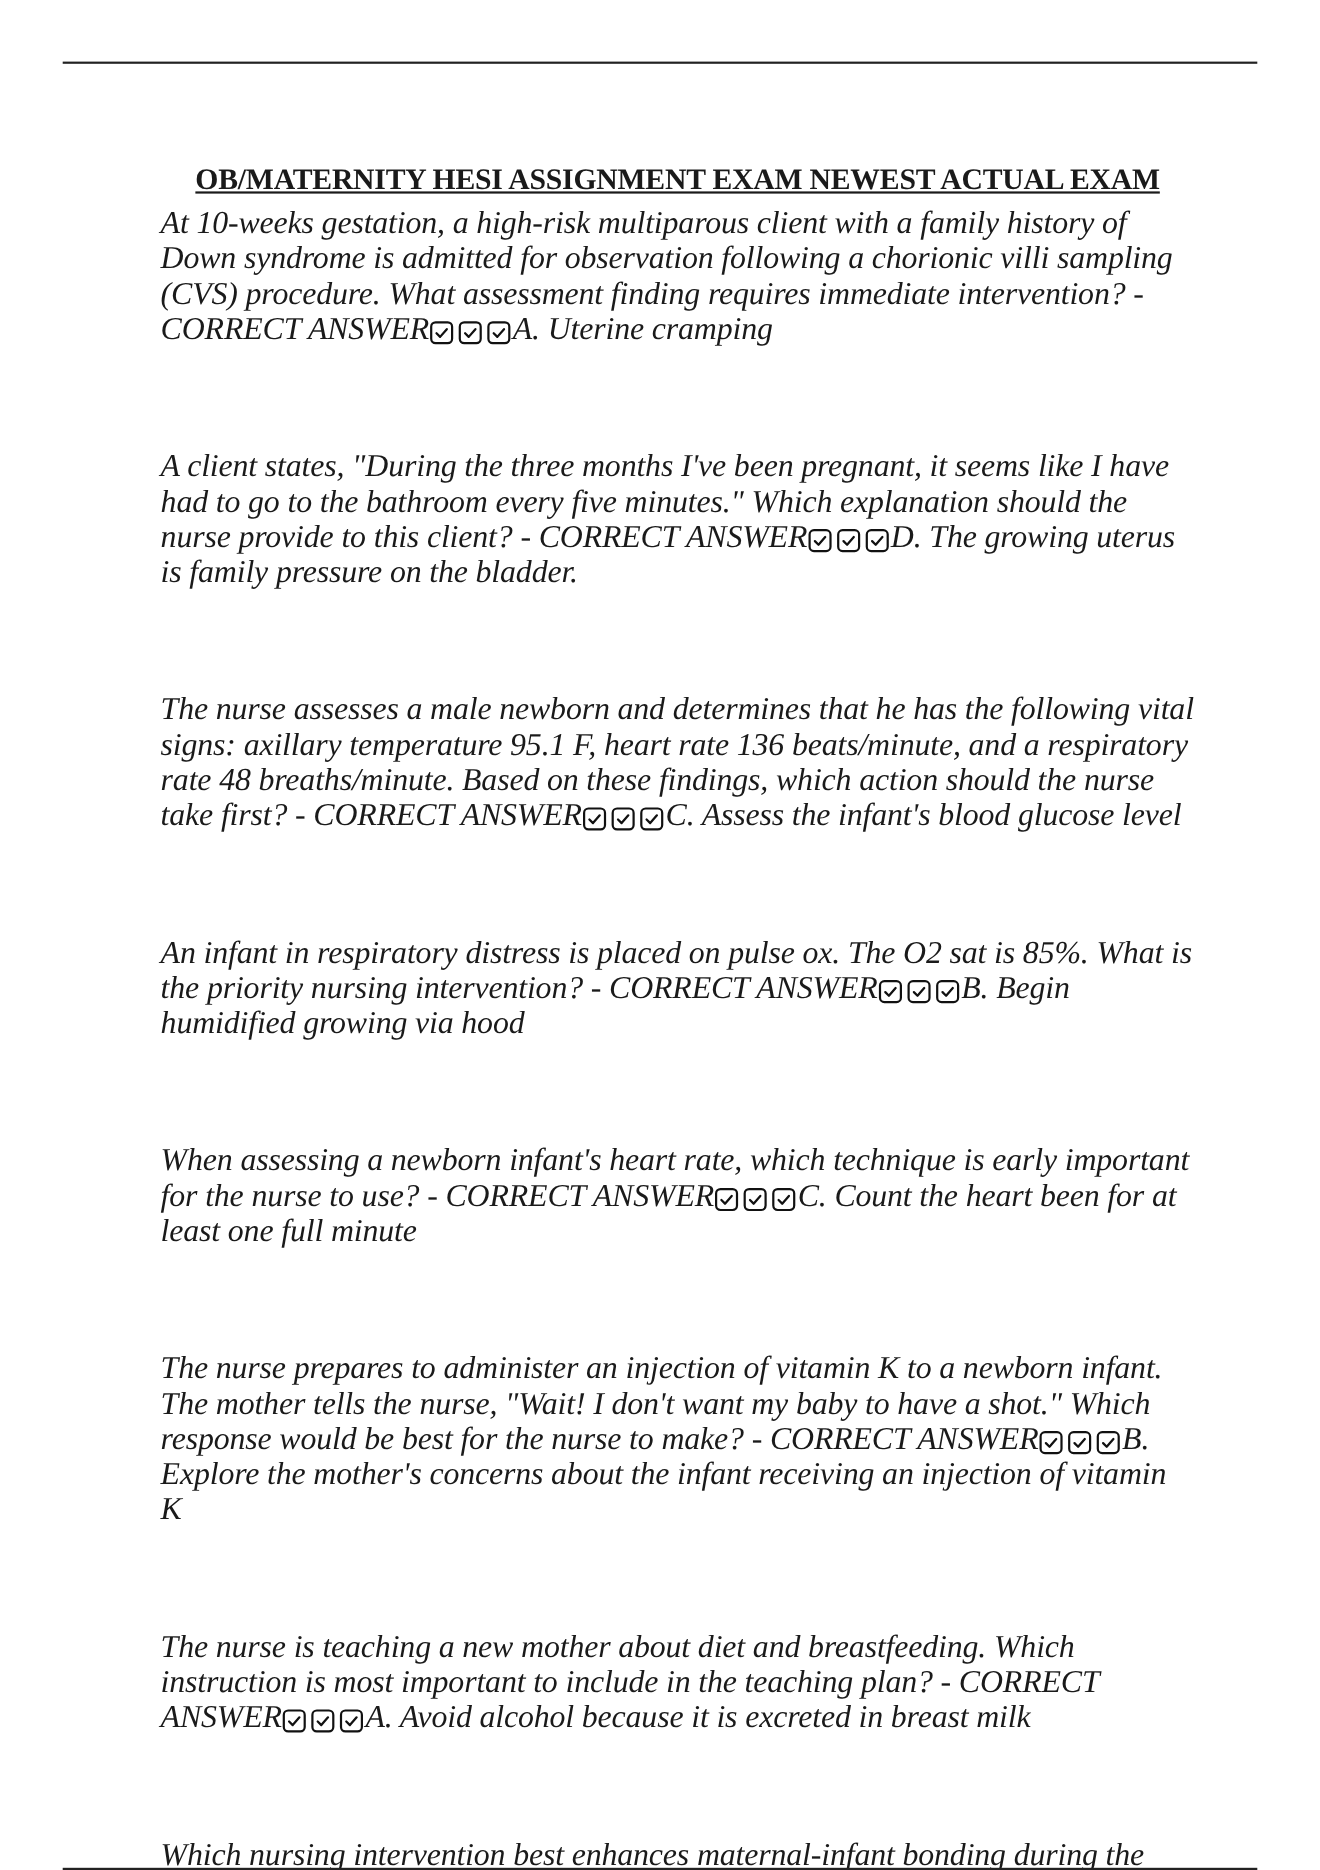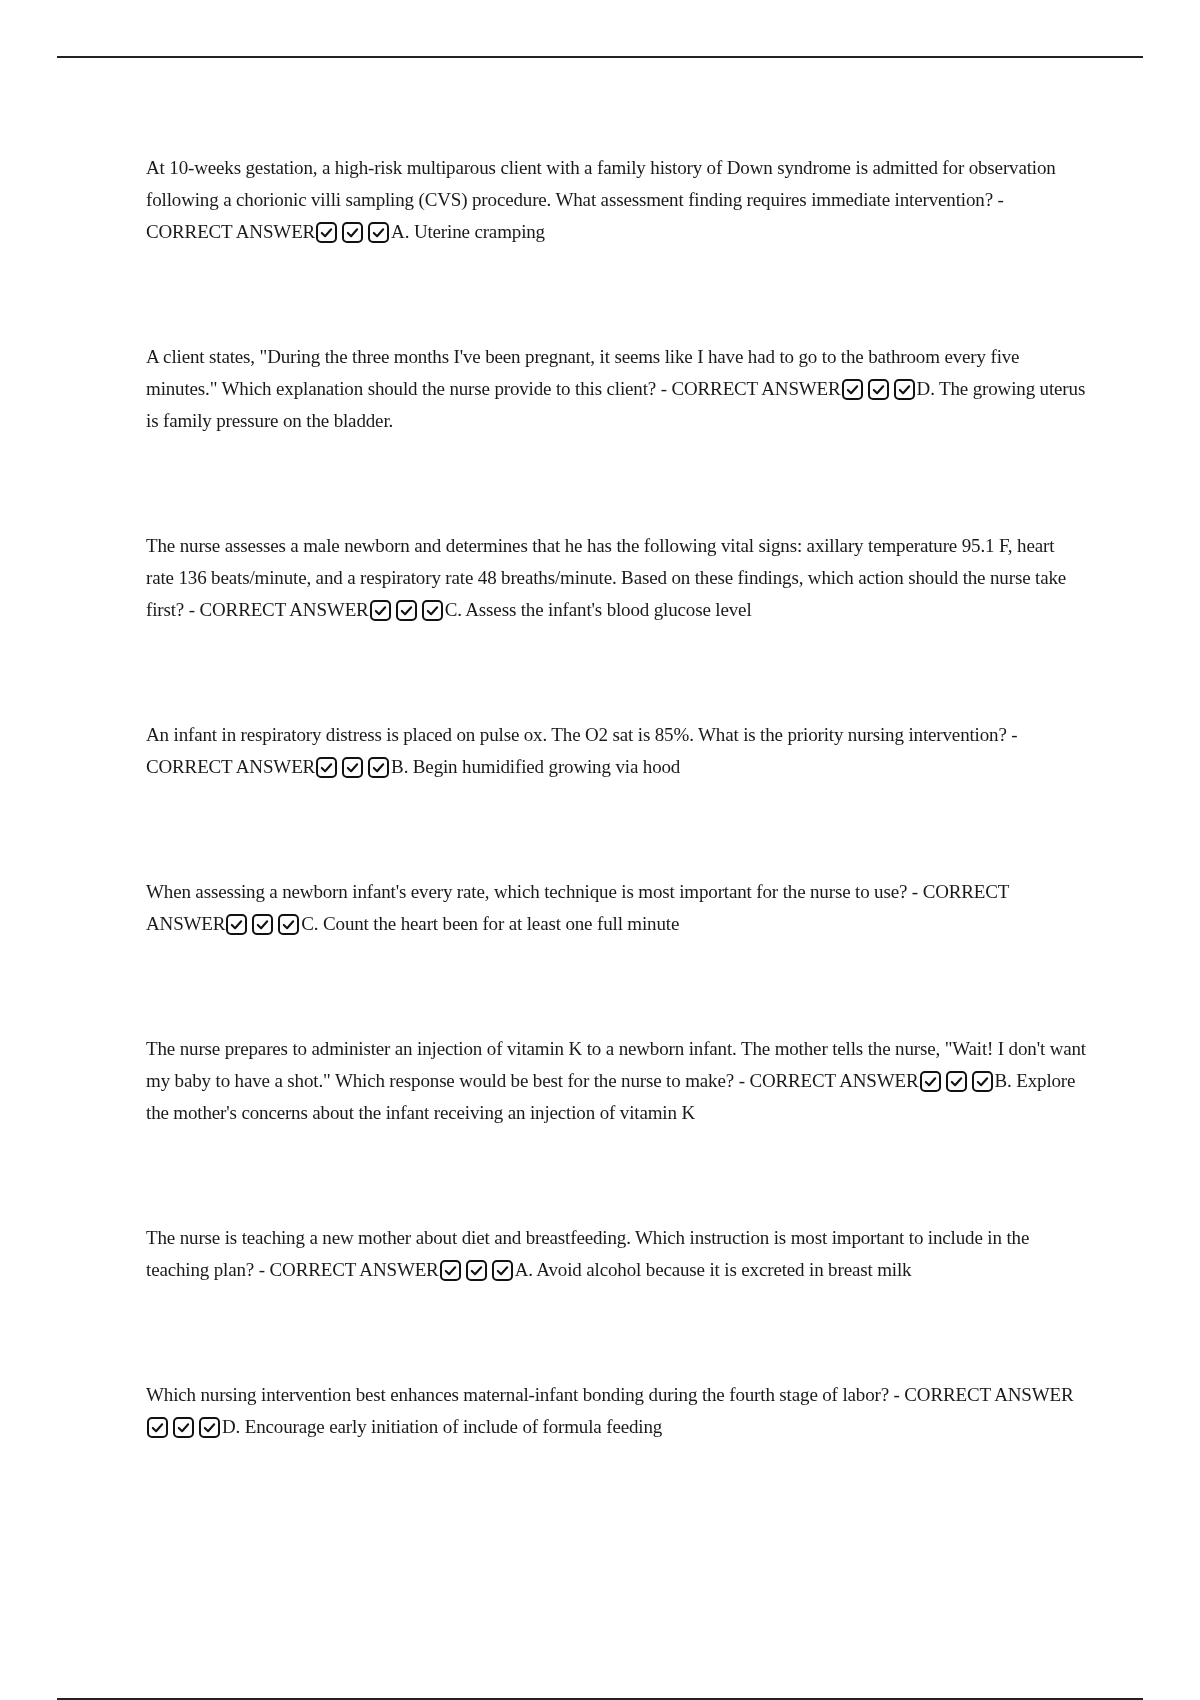--- a/index.html
+++ b/index.html
@@ -14,37 +14,38 @@
     .rule.bottom { top: 1698px; }
     .page {
       position: absolute; left: 146px; top: 146px; width: 940px;
     }
     .title {
       font-weight: bold; text-decoration: underline; text-align: center;
       font-size: 27px; line-height: 35px; margin: 0 0 6px 0; letter-spacing: -0.2px;
     }
     .title span { display: block; }
     .qa {
-      font-size: 19px; line-height: 32px; margin: 4px 0 93px 0; letter-spacing: -0.15px;
+      font-size: 29px; line-height: 32px; margin: 4px 0 93px 0; letter-spacing: -0.15px; font-style: italic;
     }
     .qa:first-of-type { margin-top: 0; }
     .checks { display: inline-flex; gap: 5px; vertical-align: -5px; margin: 0 2px 0 1px; }
     .check {
       display: inline-block; width: 21px; height: 21px; border: 2.4px solid #111;
       border-radius: 5px; box-sizing: border-box; position: relative;
     }
     .check svg { position: absolute; left: 1px; top: 1px; width: 15px; height: 15px; }
   </style>
 </head>
 <body>
 
 <div class="rule top"></div>
 
 <div class="page">
   <h1 class="title">
+    <span>OB/MATERNITY HESI ASSIGNMENT EXAM NEWEST ACTUAL EXAM</span>
   </h1>
 
   <div id="qa-list">
       <p class="qa"><span>At 10-weeks gestation, a high-risk multiparous client with a family history of Down syndrome is admitted for observation following a chorionic villi sampling (CVS) procedure. What assessment finding requires immediate intervention?</span><span> - CORRECT ANSWER</span><span class="checks">
           <span class="check">
             <svg viewBox="0 0 16 16">
               <path d="M3 8.5 L6.5 12 L13 4.5" fill="none" stroke="#111" stroke-width="2.2" stroke-linecap="round" stroke-linejoin="round"></path>
             </svg>
           </span>
           <span class="check">
@@ -102,21 +103,21 @@
             <svg viewBox="0 0 16 16">
               <path d="M3 8.5 L6.5 12 L13 4.5" fill="none" stroke="#111" stroke-width="2.2" stroke-linecap="round" stroke-linejoin="round"></path>
             </svg>
           </span>
           <span class="check">
             <svg viewBox="0 0 16 16">
               <path d="M3 8.5 L6.5 12 L13 4.5" fill="none" stroke="#111" stroke-width="2.2" stroke-linecap="round" stroke-linejoin="round"></path>
             </svg>
           </span>
         </span><span>B. Begin humidified growing via hood</span></p>
-      <p class="qa"><span>When assessing a newborn infant's every rate, which technique is most important for the nurse to use?</span><span> - CORRECT ANSWER</span><span class="checks">
+      <p class="qa"><span>When assessing a newborn infant's heart rate, which technique is early important for the nurse to use?</span><span> - CORRECT ANSWER</span><span class="checks">
           <span class="check">
             <svg viewBox="0 0 16 16">
               <path d="M3 8.5 L6.5 12 L13 4.5" fill="none" stroke="#111" stroke-width="2.2" stroke-linecap="round" stroke-linejoin="round"></path>
             </svg>
           </span>
           <span class="check">
             <svg viewBox="0 0 16 16">
               <path d="M3 8.5 L6.5 12 L13 4.5" fill="none" stroke="#111" stroke-width="2.2" stroke-linecap="round" stroke-linejoin="round"></path>
             </svg>
           </span>

